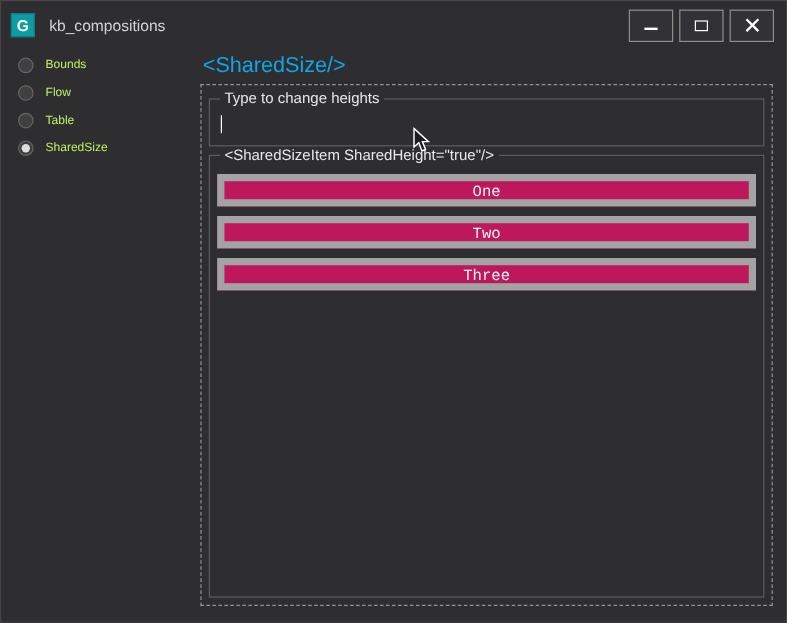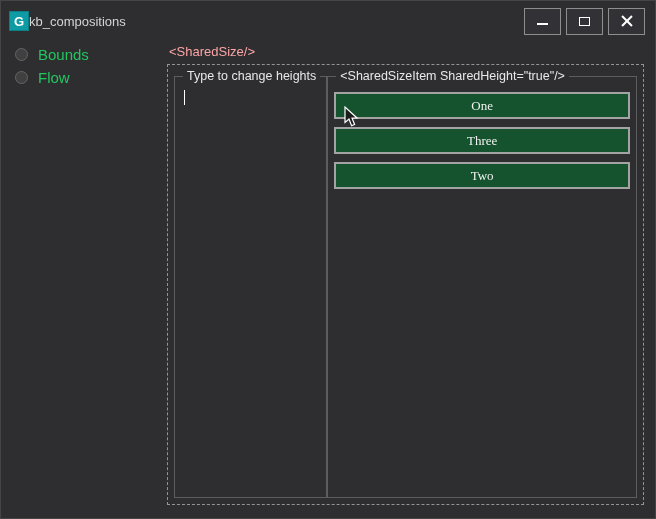--- a/index.html
+++ b/index.html
@@ -15,61 +15,61 @@
     position:relative; overflow:hidden;
   }
 
   
   .titlebar { flex:0 0 40px; display:flex; align-items:center; padding:0 10px 0 8px; }
   .app-icon {
     width:20px; height:20px; background:#0f9ba3; border:1px solid #0b7e86;
     color:#ffffff; font-size:13px; font-weight:bold;
     display:flex; align-items:center; justify-content:center;
   }
-  .title-text { margin-left:0; font-size:13px; color:#d4d4d4; }
+  .title-text { margin-left:12px; font-size:13px; color:#d4d4d4; }
   .win-controls { margin-left:auto; display:flex; gap:5px; }
   .win-btn {
     width:37px; height:27px; background:#323236; border:1px solid #8e8e8e;
     display:flex; align-items:center; justify-content:center; padding:0; cursor:default;
   }
   .glyph-min { width:11px; height:2px; background:#ffffff; margin-top:6px; }
   .glyph-max { width:11px; height:9px; border:1px solid #ffffff; background:transparent; }
   .glyph-close { position:relative; width:12px; height:12px; }
   .glyph-close::before, .glyph-close::after {
     content:""; position:absolute; left:-1px; top:5px; width:14px; height:2px; background:#ffffff;
   }
   .glyph-close::before { transform:rotate(45deg); }
   .glyph-close::after  { transform:rotate(-45deg); }
 
   
   .body-row { flex:1; display:flex; min-height:0; }
 
   .sidebar { flex:0 0 162px; padding-top:2px; }
   .radio-item {
     height:23px; display:flex; align-items:center; gap:10px;
-    padding-left:14px; font-size:15px; color:#22c55e; cursor:default;
+    padding-left:14px; font-size:10px; color:#bef264; cursor:default;
   }
   .radio {
     width:13px; height:13px; flex:0 0 13px; border-radius:50%;
     background:#404040; border:1px solid #656565; position:relative;
   }
   .radio .dot { display:none; }
   .radio.selected .dot {
     display:block; position:absolute; left:2px; top:2px;
     width:7px; height:7px; border-radius:50%; background:#dedede;
   }
 
   .main { flex:1; min-width:0; display:flex; flex-direction:column; padding:0 11px 13px 4px; }
-  .main-header { font-size:13px; color:#fca5a5; margin:3px 0 5px 2px; }
+  .main-header { font-size:18px; color:#0ea5e9; margin:3px 0 5px 2px; }
 
   .dashed {
     flex:1; min-height:0;
     border:1px dashed #949494;
     padding:4px 6px 6px 6px;
-    display:flex; flex-direction:row;
+    display:flex; flex-direction:column;
   }
 
   fieldset.group {
     border:1px solid #5d5d5d; margin:0; padding:3px 6px 6px 6px; min-width:0;
   }
   fieldset.group legend {
     font-size:12.5px; color:#e8e8e8; padding:0 4px; margin-left:2px;
   }
 
   .textbox { position:relative; height:23px; }
@@ -79,22 +79,22 @@
     color:#ffffff; font:13px "Liberation Sans", sans-serif; padding:0 0 0 6px;
   }
   .caret {
     position:absolute; left:3px; top:4px; width:1px; height:15px; background:#ffffff;
   }
 
   .shared-group { flex:1; margin-top:3px; }
   .shared-group .btn-stack { display:flex; flex-direction:column; padding-top:6px; }
   .btn {
     height:27px; width:100%;
-    background:#14532d; border:2px solid #a3a3a3;
-    color:#f2f2f2; font-size:13px; font-family:Liberation Serif, serif;
+    background:#be185d; border:6px solid #a3a3a3;
+    color:#f2f2f2; font-size:13px; font-family:Liberation Mono, monospace;
     margin-bottom:8px; cursor:default;
   }
 
   .mouse-cursor { position:absolute; left:343px; top:105px; pointer-events:none; }
 </style>
 </head>
 <body>
 
 <div class="window">
 
@@ -118,41 +118,51 @@
 
     <div class="sidebar">
       <div class="radio-item">
         <span class="radio"></span>
         <span>Bounds</span>
       </div>
       <div class="radio-item">
         <span class="radio"></span>
         <span>Flow</span>
       </div>
+      <div class="radio-item">
+        <span class="radio"></span>
+        <span>Table</span>
+      </div>
+      <div class="radio-item">
+        <span class="radio selected">
+            <span class="dot"></span>
+          </span>
+        <span>SharedSize</span>
+      </div>
     </div>
 
     <div class="main">
       <div class="main-header">&lt;SharedSize/&gt;</div>
 
       <div class="dashed">
 
         <fieldset class="group type-group">
           <legend>Type to change heights</legend>
           <div class="textbox">
             <input type="text" value="" style="">
             <span class="caret"></span>
           </div>
         </fieldset>
 
         <fieldset class="group shared-group">
           <legend>&lt;SharedSizeItem SharedHeight="true"/&gt;</legend>
           <div class="btn-stack">
             <button class="btn">One</button>
+            <button class="btn">Two</button>
             <button class="btn">Three</button>
-            <button class="btn">Two</button>
           </div>
         </fieldset>
 
       </div>
     </div>
   </div>
 
   <svg class="mouse-cursor" width="15" height="22" viewBox="0 0 15 22">
     <path d="M1,1 L1,16.5 L5,13 L7.6,19.8 L10.6,18.5 L8,12 L13,12 Z" fill="#1c1c1c" stroke="#ffffff" stroke-width="1.2"></path>
   </svg>

